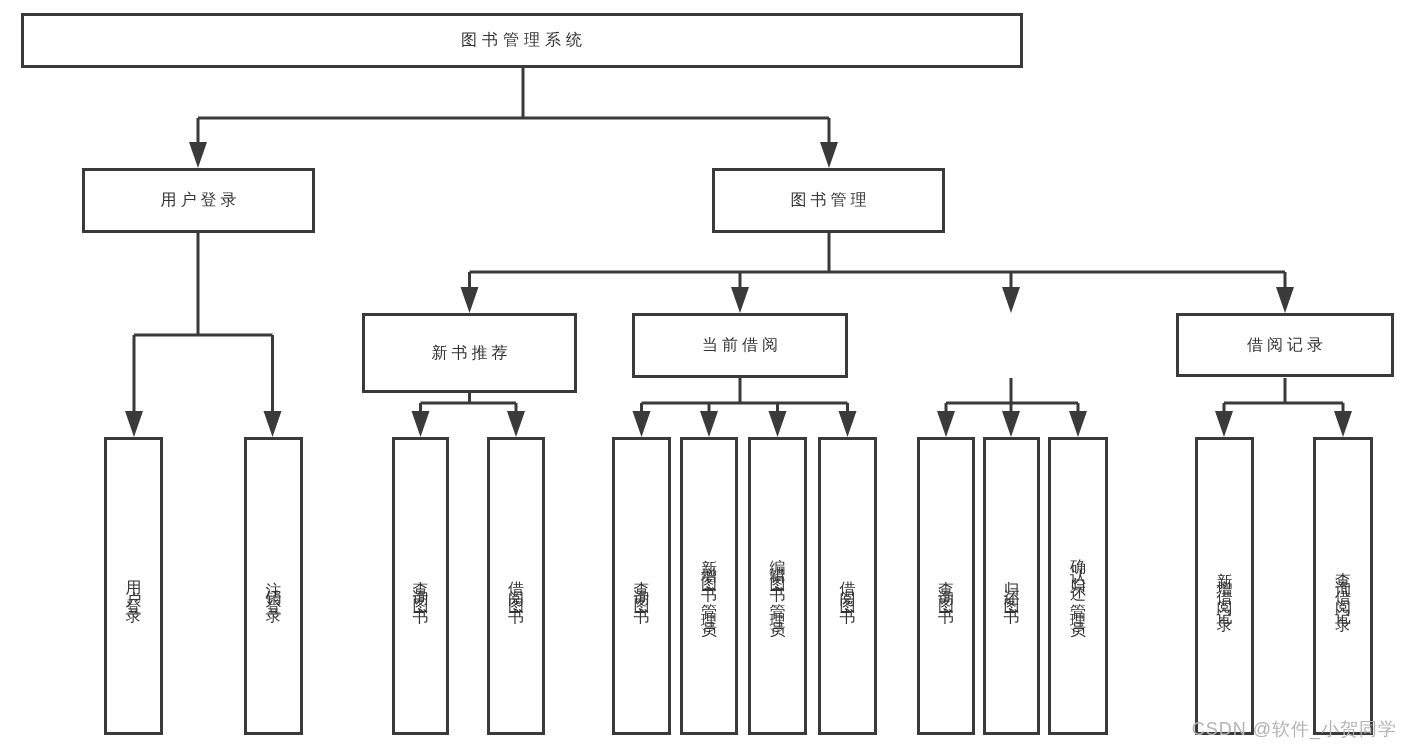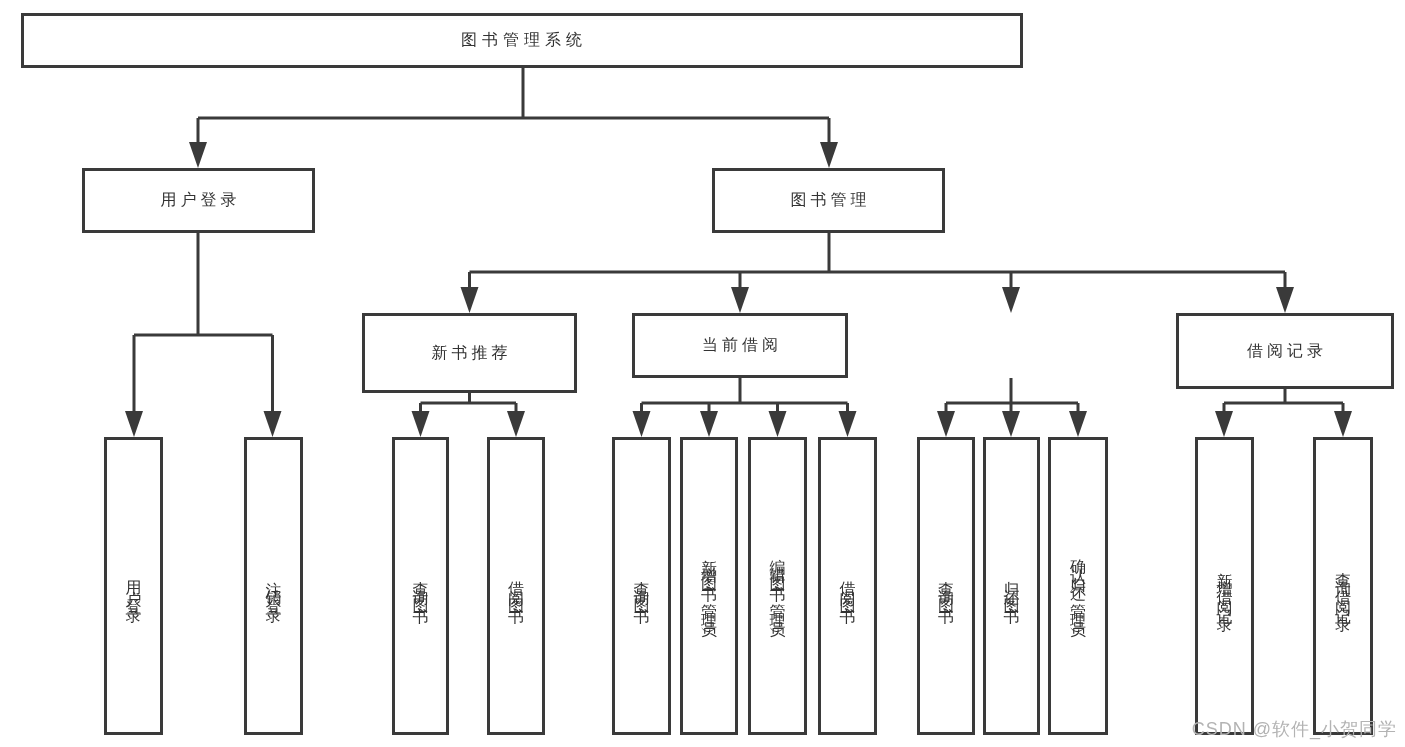--- a/index.html
+++ b/index.html
@@ -124,21 +124,21 @@
   <div class="node" style="left:712px; top:168px; width:233px; height:65px;">
     <span class="h-label">图书管理</span>
   </div>
 
   <div class="node" style="left:362px; top:313px; width:215px; height:80px;">
     <span class="h-label">新书推荐</span>
   </div>
   <div class="node" style="left:632px; top:313px; width:216px; height:65px;">
     <span class="h-label">当前借阅</span>
   </div>
-  <div class="node" style="left:1176px; top:313px; width:218px; height:76px;">
+  <div class="node" style="left:1176px; top:313px; width:218px; height:64px;">
     <span class="h-label">借阅记录</span>
   </div>
 
   <div class="node leaf" style="left:104px; top:437px; width:59px; height:298px;">
     <span class="v-label">用户登录</span>
   </div>
   <div class="node leaf" style="left:244px; top:437px; width:59px; height:298px;">
     <span class="v-label">注销登录</span>
   </div>
 

